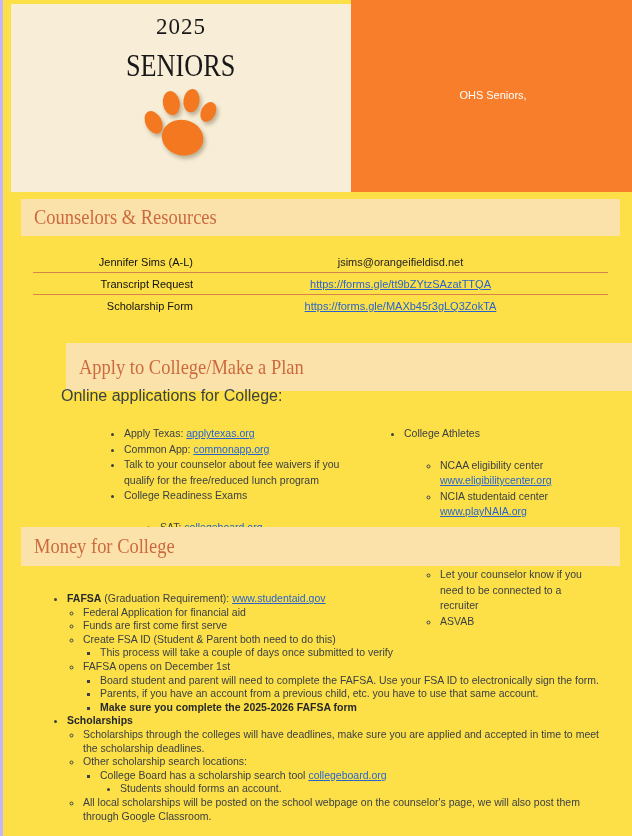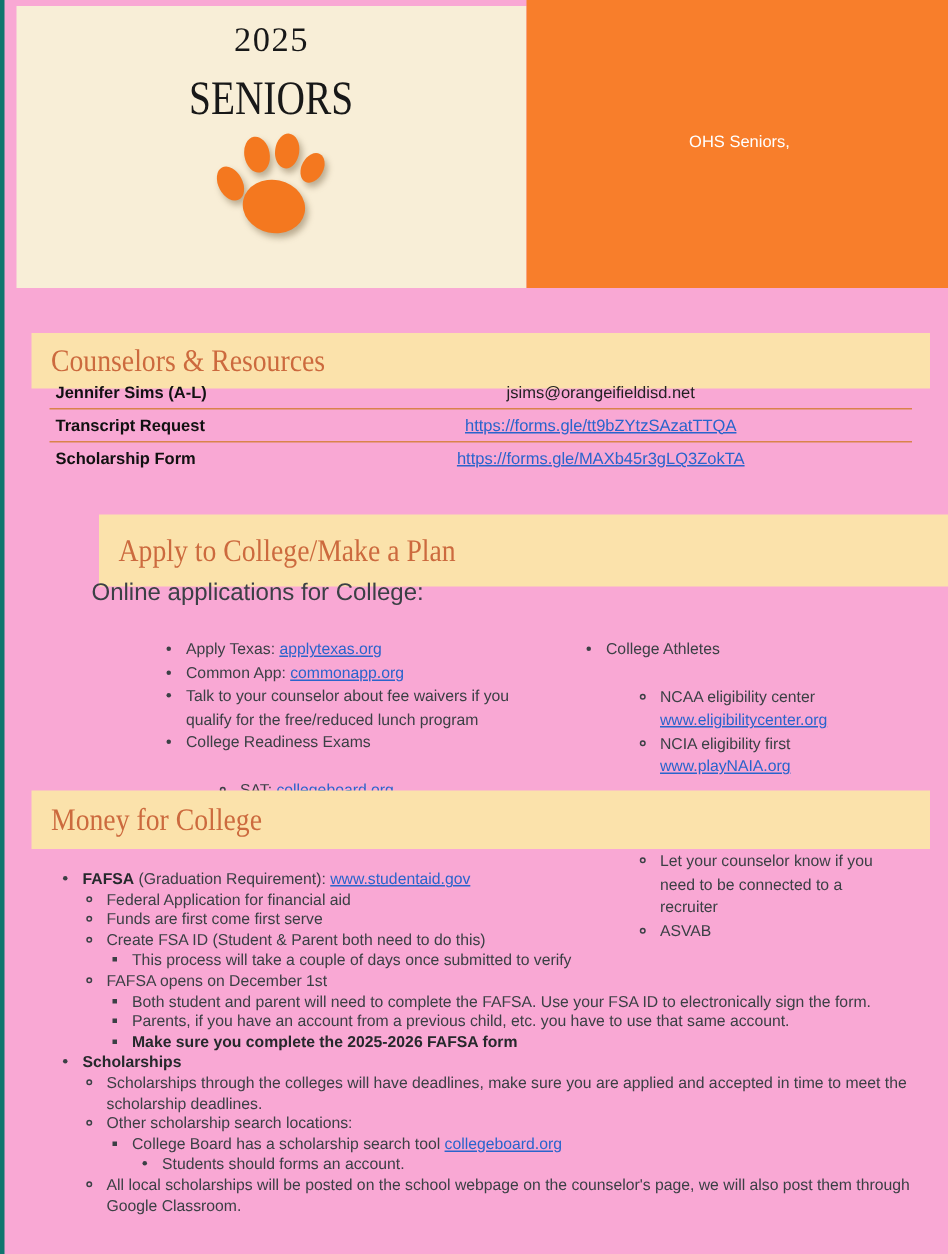--- a/index.html
+++ b/index.html
@@ -1,19 +1,19 @@
 <!DOCTYPE html>
 <html><head>
 <meta charset="utf-8">
 <style>
   * { margin:0; padding:0; box-sizing:border-box; }
   html,body { background:#fff; }
   .page {
-    position:relative; width:632px; height:836px; background:#f9a8d4;
-    border-left:3px solid #0f766e; overflow:hidden;
+    position:relative; width:632px; height:836px; background:#fde047;
+    border-left:3px solid #c4b5fd; overflow:hidden;
     font-family:"Liberation Sans", sans-serif; color:#3b4045;
   }
   
   .hero-left {
     position:absolute; left:8px; top:4px; width:340px; height:188px;
     background:#f8eed7; text-align:center;
   }
   .hero-inner { width:280px; margin:0 auto; }
   .year {
     font-family:"Liberation Serif", serif; font-size:23px; color:#181818;
@@ -35,45 +35,45 @@
   
   .banner {
     position:absolute; left:18px; width:599px; background:#fbe2ab;
     display:flex; align-items:center; padding-left:13px;
   }
   .banner .bt {
     font-family:"Liberation Serif", serif; font-size:21px; color:#cc6a3e;
     display:inline-block; transform:scaleX(.88); transform-origin:left center;
     white-space:nowrap;
   }
-  #banner-counselors { top:222px; height:37px; }
+  #banner-counselors { top:199px; height:37px; }
   #banner-apply      { top:343px; height:48px;margin-left:45px; }
   #banner-money      { top:527px; height:39px; }
   
   .ctable { position:absolute; left:30px; top:251px; width:575px; font-size:11px; }
   .crow {
     display:grid; grid-template-columns:160px 1fr; height:22px; align-items:center;
   }
   .crow:not(:last-child) { border-bottom:1px solid #d9834b; }
-  .clabel { font-weight:bold; color:#111; padding-left:4px; }
+  .clabel { font-weight:normal; color:#111; padding-left:4px;text-align:right; }
   .cvalue { text-align:center; color:#222; }
   
   .lnk { color:#2964cc; text-decoration:underline; cursor:pointer; }
   .lnk:empty { display:none; }
   
   .apply-intro { position:absolute; left:58px; top:387px; font-size:16px; color:#3b4045; }
   .col-left  { position:absolute; left:60px;  top:410px; width:306px; }
   .col-right { position:absolute; left:340px; top:410px; width:286px; }
   .blist { font-size:10.5px; line-height:15.5px; color:#3b4045; }
   .blist ul { list-style-type:disc; list-style-position:outside; padding-left:45px; margin:16px; }
   .blist ul ul { list-style-type:circle; padding-left:20px; }
   
   .money { position:absolute; left:28px; top:580px; width:586px;
            font-size:10.5px; line-height:13.6px; color:#3b4045; }
-  .money ul.m1 { list-style-type:disc;   padding-left:24px; margin:0; }
+  .money ul.m1 { list-style-type:disc;   padding-left:24px; margin:12px; }
   .money ul.m2 { list-style-type:circle; padding-left:16px; margin:0; }
   .money ul.m3 { list-style-type:square; padding-left:17px; margin:0; }
   .money ul.m4 { list-style-type:disc;   padding-left:20px; margin:0; }
   .money b, .blist b { color:#26292c; }
   li.bold-item span { font-weight:bold; color:#26292c; }
 </style>
 </head>
 <body>
 
 <div class="page">
@@ -139,21 +139,21 @@
         </ul>
       </li>
     </ul>
   </div>
 
   <div class="col-right blist">
     <ul>
       <li><span>College Athletes</span>
         <ul>
           <li><span>NCAA eligibility center </span><a class="lnk">www.eligibilitycenter.org</a></li>
-          <li><span>NCIA eligibility first </span><a class="lnk">www.playNAIA.org</a></li>
+          <li><span>NCIA studentaid center </span><a class="lnk">www.playNAIA.org</a></li>
         </ul>
       </li>
       <li><span>Military</span>
         <ul>
           <li><span>Let your counselor know if you need to be connected to a recruiter</span></li>
           <li><span>ASVAB</span></li>
         </ul>
       </li>
     </ul>
   </div>
@@ -169,21 +169,21 @@
         <ul class="m2">
           <li><span>Federal Application for financial aid</span></li>
           <li><span>Funds are first come first serve</span></li>
           <li><span>Create FSA ID (Student &amp; Parent both need to do this)</span>
             <ul class="m3">
               <li><span>This process will take a couple of days once submitted to verify</span></li>
             </ul>
           </li>
           <li><span>FAFSA opens on December 1st</span>
             <ul class="m3">
-              <li><span>Both student and parent will need to complete the FAFSA. Use your FSA ID to electronically sign the form.</span></li>
+              <li><span>Board student and parent will need to complete the FAFSA. Use your FSA ID to electronically sign the form.</span></li>
               <li><span>Parents, if you have an account from a previous child, etc. you have to use that same account.</span></li>
               <li class="bold-item"><span>Make sure you complete the 2025-2026 FAFSA form</span></li>
             </ul>
           </li>
         </ul>
       </li>
       <li>
         <b>Scholarships</b>
         <ul class="m2">
           <li><span>Scholarships through the colleges will have deadlines, make sure you are applied and accepted in time to meet the scholarship deadlines.</span></li>

